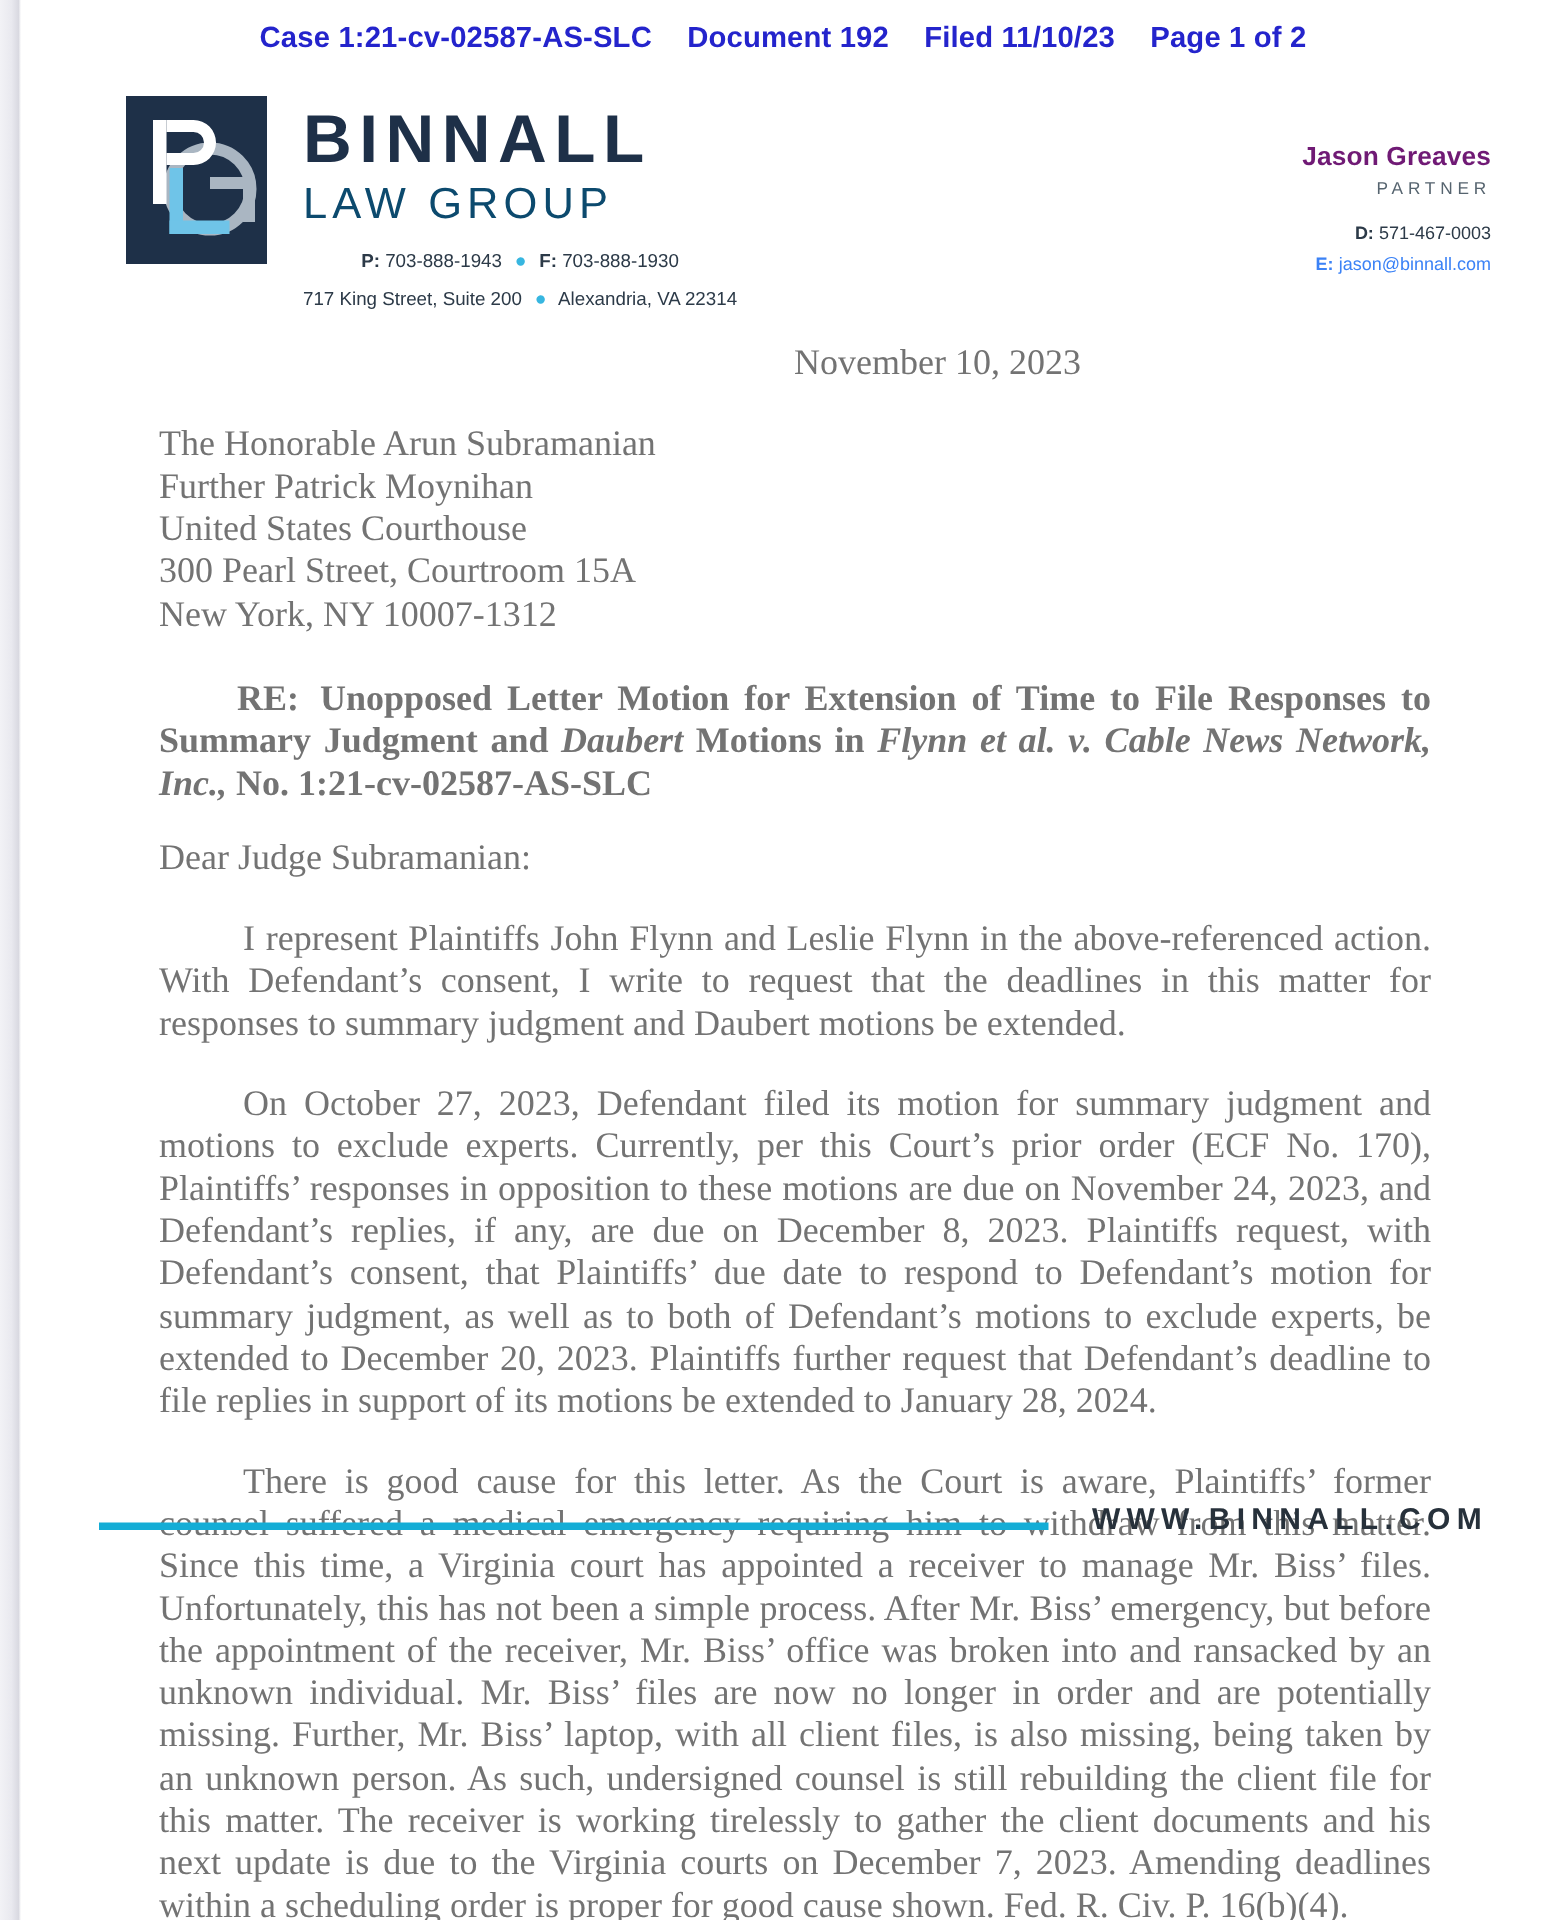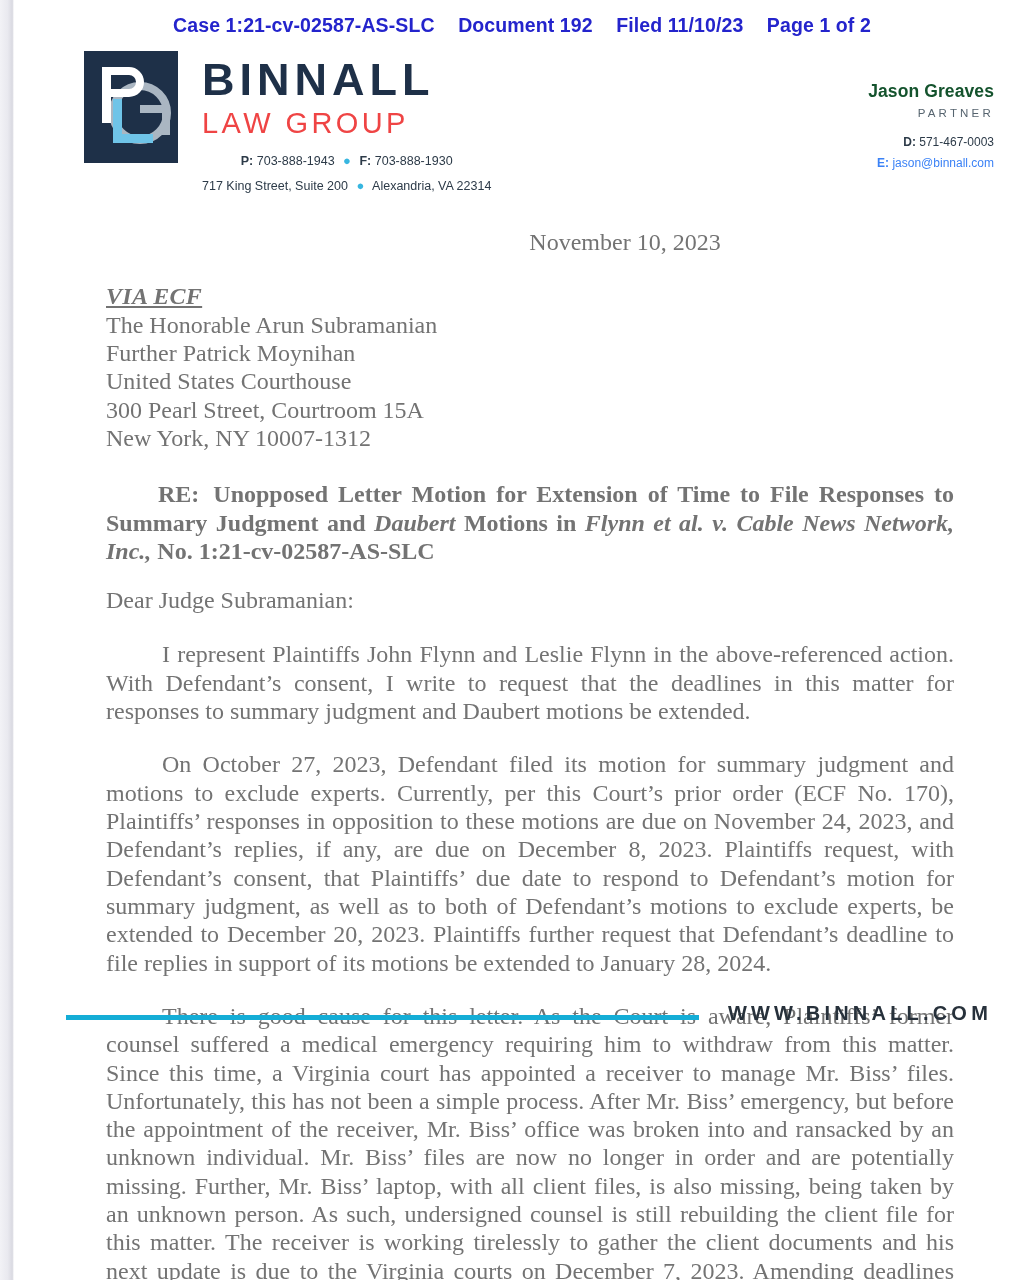--- a/index.html
+++ b/index.html
@@ -42,21 +42,21 @@
     font-weight: 700;
     letter-spacing: 0.1px;
     color: #2424cc;
     white-space: nowrap;
   }
   #ecf-header span { margin: 0 9px; }
 
   
   #letterhead {
     position: absolute;
-    left: 0; top: 49px;
+    left: 0; top: 62px;
     width: 1016px;
     height: 122px;
   }
   #logo-mark {
     position: absolute;
     left: 70px; top: 2px;
     width: 94px; height: 112px;
     background: #1e3048;
   }
   #wordmark { position: absolute; left: 188px; top: 8px; }
@@ -66,21 +66,21 @@
     font-weight: 700;
     letter-spacing: 5px;
     color: #1e3048;
     line-height: 1;
   }
   #firm-sub {
     font-family: "Liberation Sans", sans-serif;
     font-size: 29px;
     font-weight: 400;
     letter-spacing: 3.4px;
-    color: #ef4444;
+    color: #0c4a6e;
     line-height: 1;
     margin-top: 7px;
   }
   .contact-line {
     font-family: "Liberation Sans", sans-serif;
     font-size: 12.5px;
     color: #2c3a48;
     line-height: 1;
     white-space: nowrap;
   }
@@ -91,21 +91,21 @@
 
   #attorney-block {
     position: absolute;
     right: 36px; top: 34px;
     text-align: right;
     font-family: "Liberation Sans", sans-serif;
   }
   #attorney-name {
     font-size: 17.5px;
     font-weight: 700;
-    color: #14532d;
+    color: #701a75;
     letter-spacing: 0.1px;
     line-height: 1;
   }
   #attorney-title {
     font-size: 11.5px;
     font-weight: 400;
     color: #56646f;
     letter-spacing: 3.2px;
     line-height: 1;
     margin-top: 7px;
@@ -241,21 +241,20 @@
       </div>
     </div>
 
   </div>
 
   <div id="letter">
 
     <div id="date-line">November 10, 2023</div>
 
     <div id="recipient">
-      <div id="via-ecf">VIA ECF</div>
       <div class="addr-line">The Honorable Arun Subramanian</div>
       <div class="addr-line">Further Patrick Moynihan</div>
       <div class="addr-line">United States Courthouse</div>
       <div class="addr-line">300 Pearl Street, Courtroom 15A</div>
       <div class="addr-line">New York, NY 10007-1312</div>
     </div>
 
     <div id="re-block">
       <span class="indent"></span><span>RE:</span><span class="gap"></span><span>Unopposed Letter Motion for Extension of Time to File Responses to Summary Judgment and </span><span class="ital">Daubert</span><span> Motions in </span><span class="ital">Flynn et al. v. Cable News Network, Inc.,</span><span> No. 1:21-cv-02587-AS-SLC</span>
     </div>

